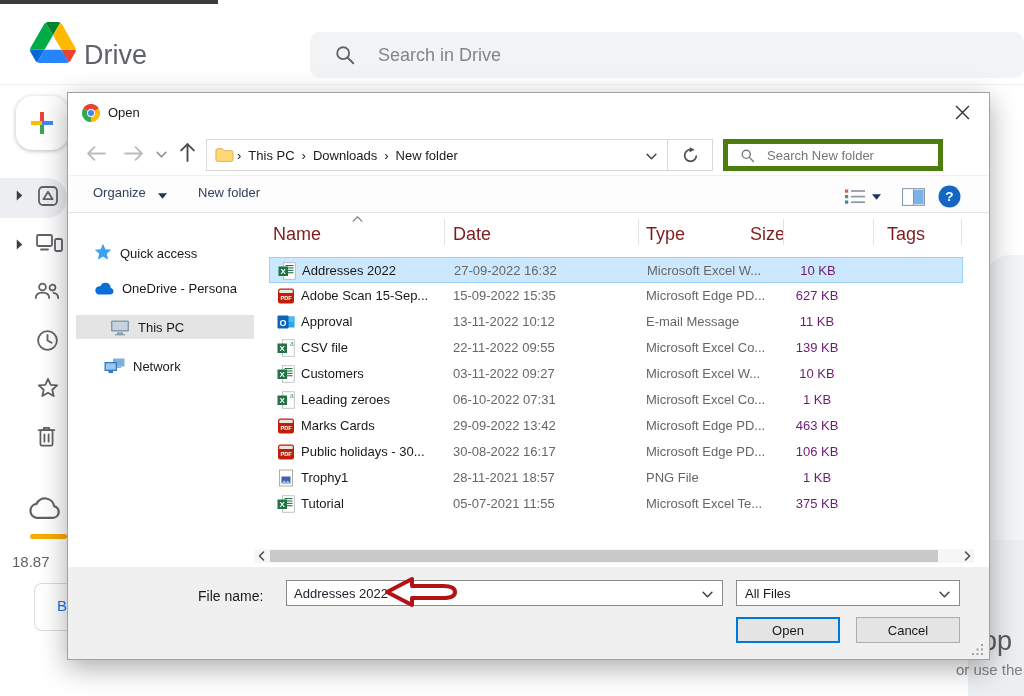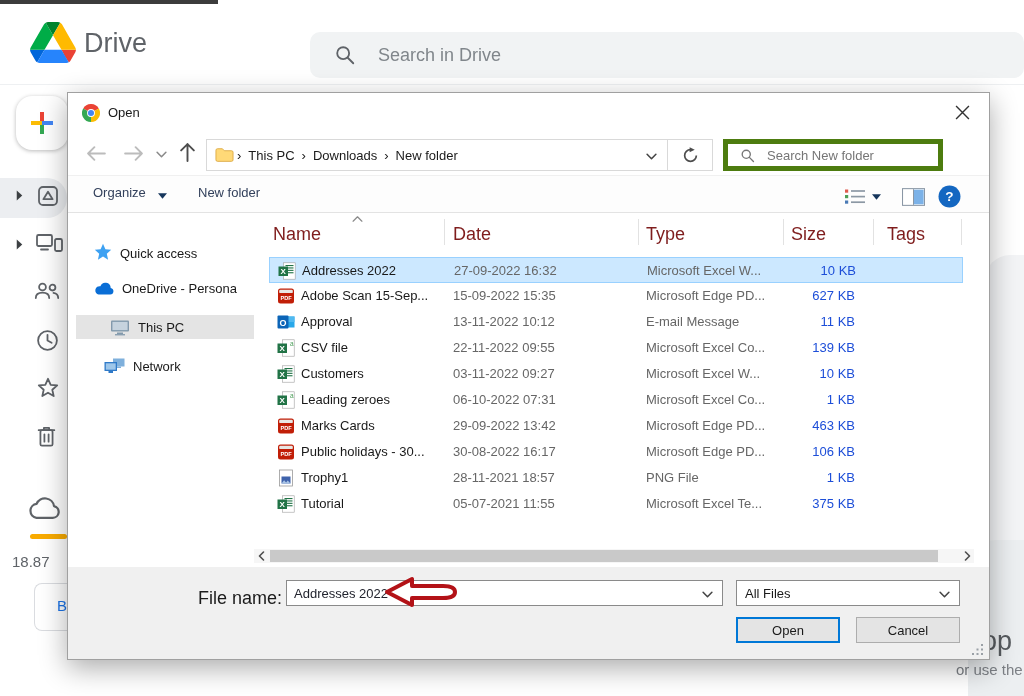--- a/index.html
+++ b/index.html
@@ -3,21 +3,21 @@
 <meta charset="utf-8">
 <style>
   html,body{margin:0;padding:0;background:#fff;}
   #stage{position:relative;width:1024px;height:696px;overflow:hidden;
          font-family:"Liberation Sans",sans-serif;background:#fff;-webkit-font-smoothing:antialiased;}
   .abs{position:absolute;}
   .ic svg{display:block;}
   
   #top-strip{left:0;top:0;width:218px;height:4px;background:#3c3c3c;}
   #drive-header{left:0;top:8px;width:1024px;height:76px;background:#fff;border-bottom:1px solid #eef0f2;}
-  #drive-brand{left:84px;top:20px;font-size:27px;color:#5f6368;}
+  #drive-brand{left:84px;top:32px;font-size:27px;color:#5f6368;}
   #drive-search{left:310px;top:24px;width:714px;height:46px;background:#f1f3f4;border-radius:10px;display:flex;align-items:center;}
   #drive-search .ph{color:#80868b;font-size:18px;margin-left:22px;}
   #drive-search .ic{margin-left:24px;}
   #new-pill{left:16px;top:96px;width:52px;height:54px;background:#fff;border-radius:16px;box-shadow:0 1px 4px rgba(0,0,0,.28);}
   #sb-hilite{left:0;top:178px;width:67px;height:40px;background:#eceef1;border-radius:0 20px 20px 0;}
   .sb-ic{left:36px;}
   .sb-caret{left:16px;}
   #storage-bar{left:30px;top:534px;width:37px;height:5px;background:#f9ab00;border-radius:3px;}
   #storage-text{left:12px;top:553px;font-size:15px;color:#5f6368;}
   #buy-btn{left:34px;top:583px;width:33px;height:46px;background:#fff;border:1px solid #dadce0;border-right:none;border-radius:8px 0 0 8px;}
@@ -47,28 +47,28 @@
   .tree-item .ic{margin-right:8px;flex:0 0 auto;}
   
   .hdr-label{position:absolute;top:131px;font-size:18px;color:#7f1d1d;}
   .hdr-div{position:absolute;top:126px;width:1px;height:26px;background:#e2e2e2;}
   .frow{position:absolute;left:201px;width:694px;height:26px;font-size:13px;box-sizing:border-box;}
   .frow.sel{background:#cce8ff;border:1px solid #99d1ff;}
   .frow .ic{position:absolute;left:8px;top:4px;}
   .fname{position:absolute;left:32px;top:5px;color:#191919;width:148px;overflow:hidden;white-space:nowrap;}
   .fdate{position:absolute;left:184px;top:5px;color:#666;}
   .ftype{position:absolute;left:377px;top:5px;color:#666;width:130px;overflow:hidden;white-space:nowrap;}
-  .fsize{position:absolute;left:510px;top:5px;width:76px;text-align:right;color:#1d4ed8;}
+  .fsize{position:absolute;left:510px;top:5px;width:76px;text-align:center;color:#701a75;}
   
   #hscroll{left:186px;top:456px;width:720px;height:14px;background:#f6f6f6;}
   #hthumb{left:16px;top:1px;width:668px;height:12px;background:#c9c9c9;}
   .scr-btn{position:absolute;top:1px;width:14px;height:12px;display:flex;align-items:center;justify-content:center;}
   
   #dlg-footer{left:0;top:474px;width:921px;height:92px;background:#f0f0f0;}
-  #fn-label{left:130px;top:495px;font-size:18px;color:#1a1a1a;}
+  #fn-label{left:130px;top:495px;font-size:14px;color:#1a1a1a;}
   #fn-input{left:218px;top:487px;width:437px;height:26px;background:#fff;border:1px solid #8a8a8a;box-sizing:border-box;display:flex;align-items:center;}
   #fn-input .val{font-size:13px;color:#22242e;margin-left:7px;}
   #fn-chev{position:absolute;right:9px;top:10px;}
   #red-arrow{left:316px;top:482px;pointer-events:none;}
   #ft-combo{left:668px;top:487px;width:224px;height:26px;background:#fff;border:1px solid #8a8a8a;box-sizing:border-box;display:flex;align-items:center;}
   #ft-combo .val{font-size:13px;color:#1a1a1a;margin-left:8px;}
   #ft-chev{position:absolute;right:9px;top:10px;}
   .dlg-btn{position:absolute;top:524px;width:104px;height:26px;display:flex;align-items:center;justify-content:center;
            font-size:13px;color:#1a1a1a;background:#e4e4e4;box-sizing:border-box;}
   #open-btn{left:668px;border:2px solid #0078d7;}
@@ -343,21 +343,21 @@
       </div>
 
     <span class="abs ic" style="left:284px;top:123px">
         <svg width="11" height="6" viewBox="0 0 10 5" stroke-linecap="round" stroke-linejoin="round" fill="none" stroke="#8a8a8a" stroke-width="1.1">
           <path d="M1 4.5 L5 0.5 L9 4.5"></path>
         </svg>
       </span>
     <span class="hdr-label" style="left:205px">Name</span>
     <span class="hdr-label" style="left:385px">Date</span>
     <span class="hdr-label" style="left:578px">Type</span>
-    <span class="hdr-label" style="left:723px">Size</span>
+    <span class="hdr-label" style="left:682px">Size</span>
     <span class="hdr-label" style="left:819px">Tags</span>
     <span class="hdr-div" style="left:376px"></span>
     <span class="hdr-div" style="left:570px"></span>
     <span class="hdr-div" style="left:715px"></span>
     <span class="hdr-div" style="left:805px"></span>
     <span class="hdr-div" style="left:893px"></span>
 
     <div id="file-list">
         <div class="frow sel" style="top: 164px;">
           <span class="ic">

